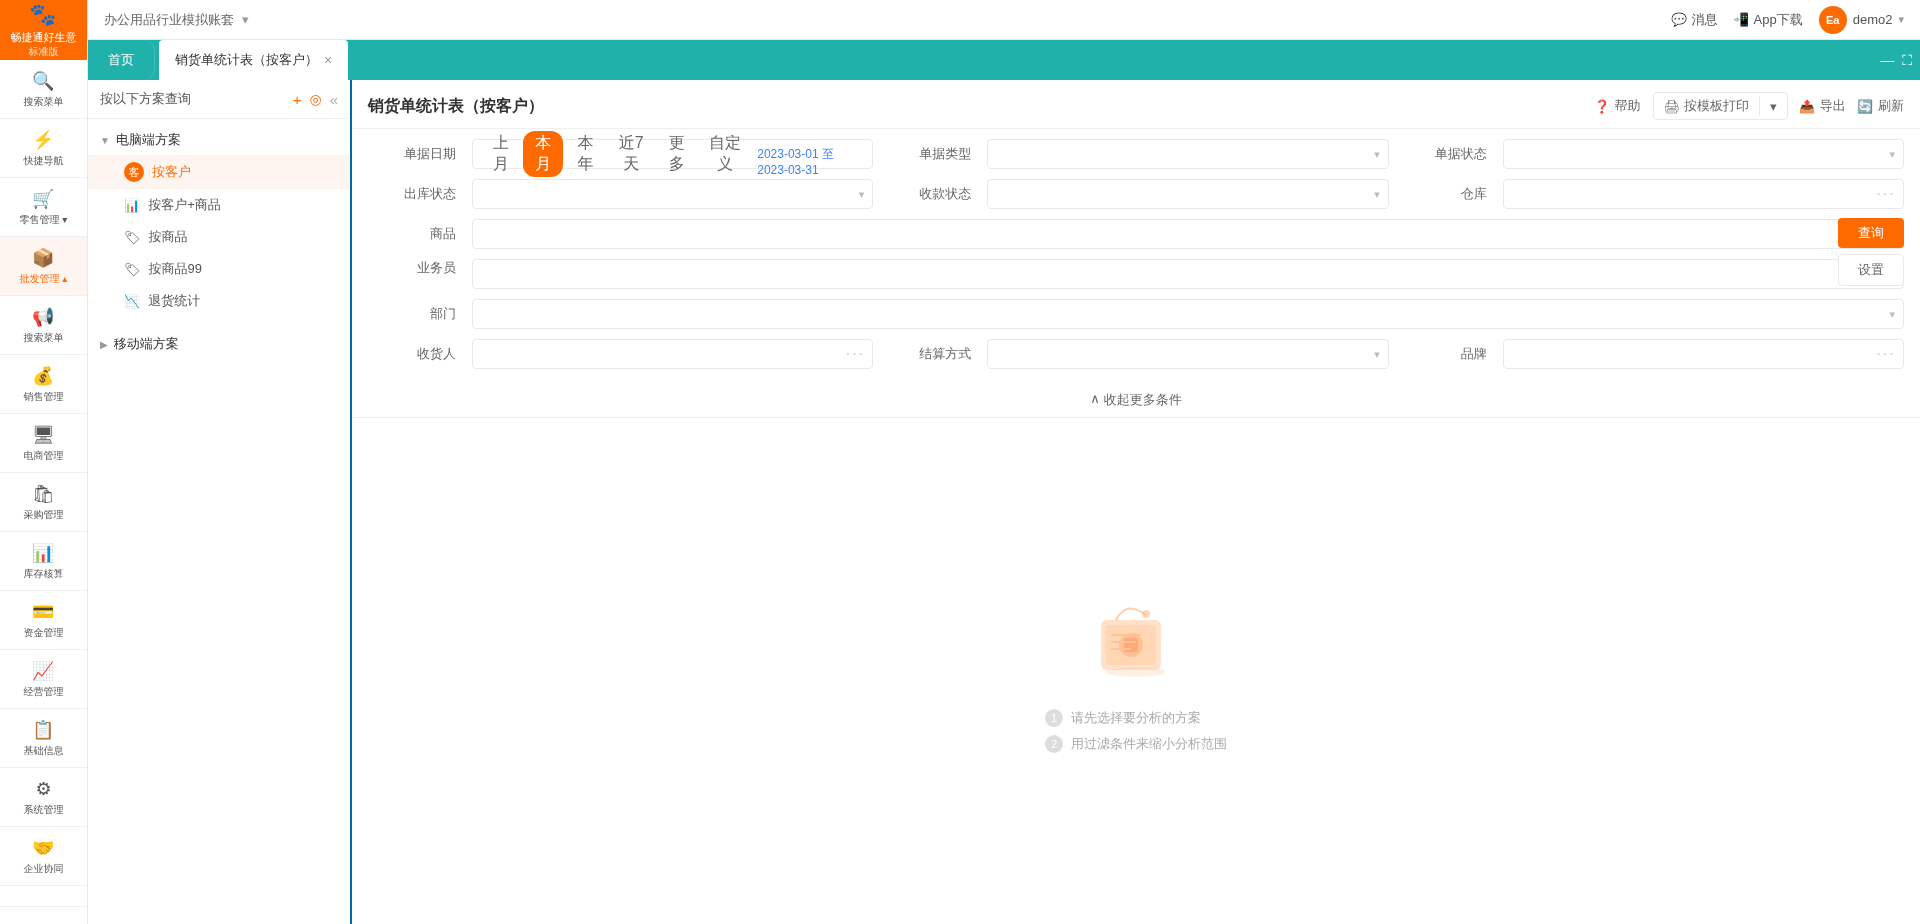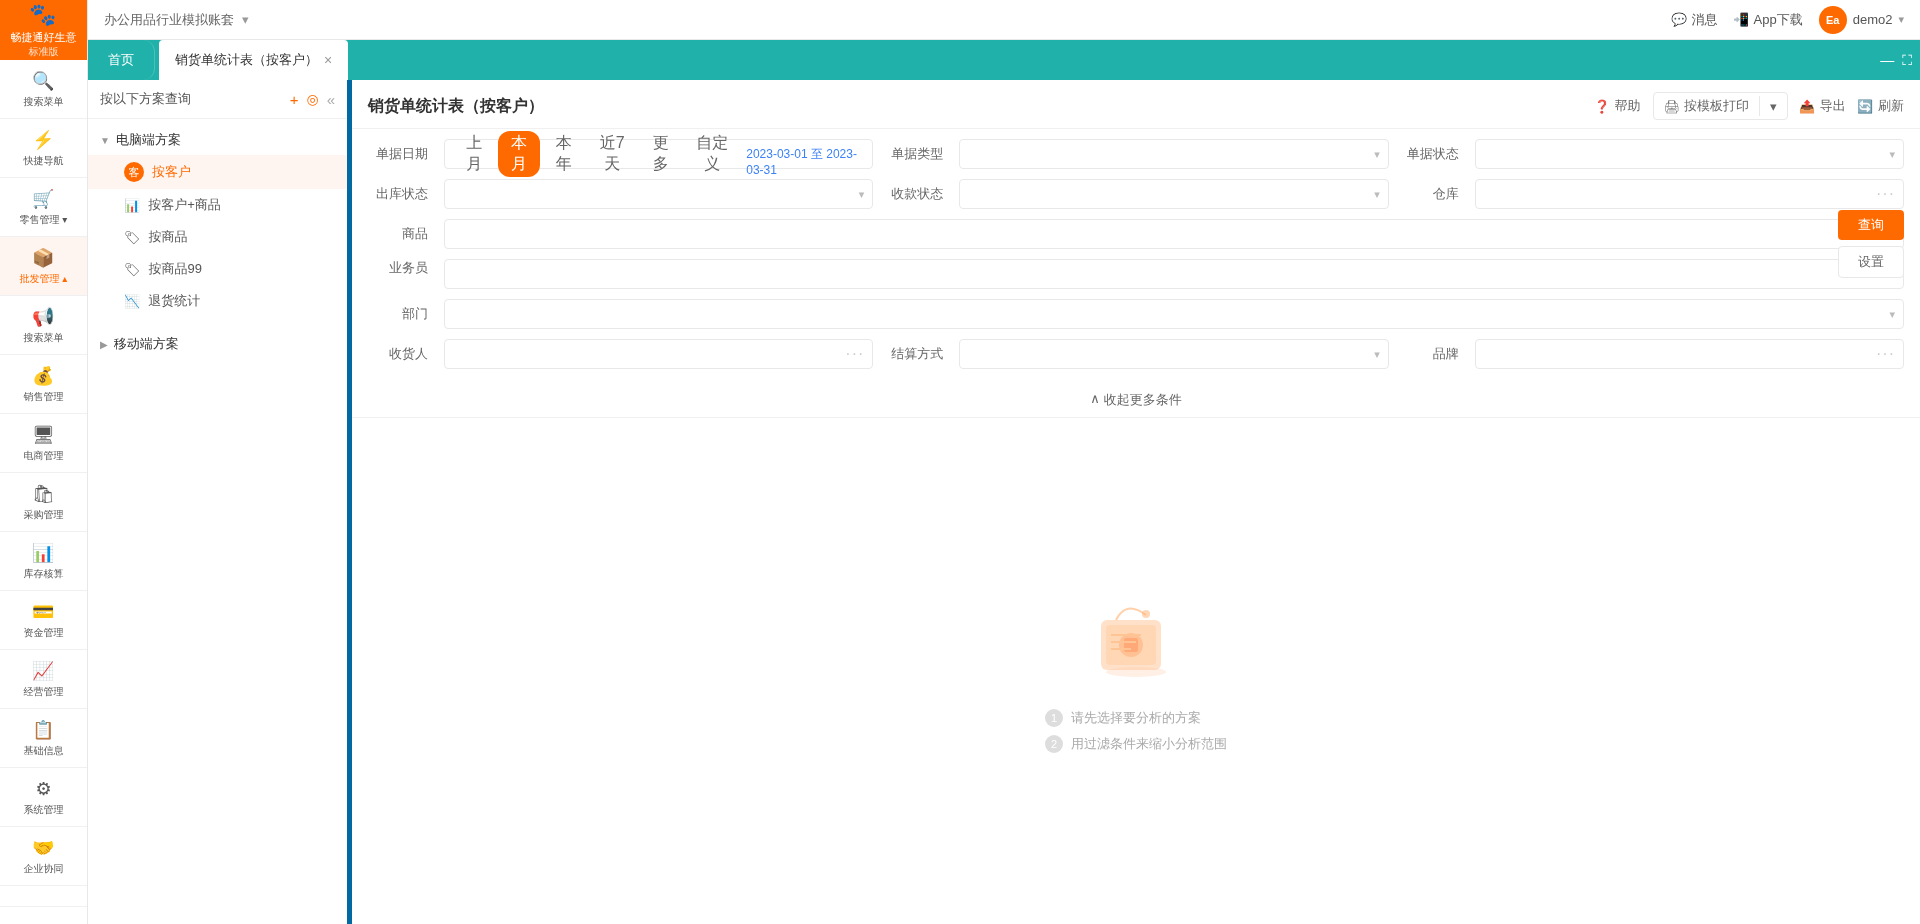--- a/index.html
+++ b/index.html
@@ -29,21 +29,21 @@
     .tab-home { height: 40px; padding: 0 20px; display: flex; align-items: center; color: #fff; font-size: 13px; cursor: pointer; border-right: 1px solid rgba(255,255,255,0.2); border-radius: 12px; }
     .tab-active { height: 40px; padding: 0 16px; display: flex; align-items: center; gap: 6px; background: #fff; color: #333; font-size: 13px; cursor: pointer; border-radius: 4px 4px 0 0; margin-left: 4px; }
     .tab-close { color: #999; font-size: 14px; cursor: pointer; }
     .tab-maximize { margin-left: auto; margin-right: 8px; color: #fff; cursor: pointer; font-size: 16px; display: flex; align-items: center; gap: 8px; }
     .tab-maximize span { cursor: pointer; }
 
     
     .content-area { flex: 1; display: flex; overflow: hidden; background: #f0f2f5; }
 
     
-    .left-panel { width: 264px; background: #fff; border-right: 5px solid #0369a1; flex-shrink: 0; display: flex; flex-direction: column; overflow-y: auto; }
+    .left-panel { width: 264px; background: #fff; border-right: 2px solid #0369a1; flex-shrink: 0; display: flex; flex-direction: column; overflow-y: auto; }
     .left-panel-header { padding: 10px 12px; display: flex; align-items: center; justify-content: space-between; border-bottom: 1px solid #f0f0f0; color: #555; font-size: 13px; }
     .left-panel-title { font-size: 13px; color: #555; }
     .left-panel-icons { display: flex; gap: 8px; align-items: center; color: #ff6a00; font-size: 15px; }
     .left-panel-icons span { cursor: pointer; }
 
     .tree-group { padding: 6px 0; }
     .tree-group-header { padding: 6px 12px; display: flex; align-items: center; gap: 6px; color: #333; font-size: 13px; cursor: pointer; }
     .tree-arrow { font-size: 10px; color: #999; }
     .tree-item { padding: 7px 12px 7px 36px; display: flex; align-items: center; gap: 8px; font-size: 13px; cursor: pointer; color: #555; }
     .tree-item.active { background: #fff5f0; color: #ff6a00; }
@@ -62,37 +62,37 @@
     .export-btn-group .part { padding: 4px 10px; cursor: pointer; color: #666; display: flex; align-items: center; gap: 4px; font-size: 13px; }
     .export-btn-group .divider { width: 1px; background: #e8e8e8; height: 20px; }
     .date-btn { padding: 2px 8px; border-radius: 12px; font-size: 16px; cursor: pointer; color: #666; border: none; background: none; }
     .date-btn.active { background: #ff6a00; color: #fff; border-radius: 12px; }
     .date-range-text { font-size: 12px; color: #3b82f6; margin-left: 4px; margin-top: 15px; }
 
     
     .collapse-bar { display: flex; justify-content: center; padding: 8px; border-bottom: 1px solid #f0f0f0; cursor: pointer; color: #666; font-size: 13px; background: #fff; }
 
     
-    .search-btn-area { position: absolute; right: 16px; top: 130px; display: flex; flex-direction: column; gap: 6px; }
+    .search-btn-area { position: absolute; right: 16px; top: 138px; display: flex; flex-direction: column; gap: 6px; }
     .btn-search { background: #ff6a00; color: #fff; border: none; border-radius: 4px; padding: 6px 20px; font-size: 13px; cursor: pointer; font-family: inherit; }
     .btn-settings { background: #fff; color: #666; border: 1px solid #e8e8e8; border-radius: 4px; padding: 6px 16px; font-size: 13px; cursor: pointer; font-family: inherit; }
 
     
     .empty-state { flex: 1; display: flex; flex-direction: column; align-items: center; justify-content: center; color: #999; }
     .empty-tips { display: flex; flex-direction: column; gap: 8px; text-align: left; }
     .empty-tip { display: flex; align-items: center; gap: 8px; font-size: 13px; color: #aaa; }
     .tip-num { width: 18px; height: 18px; border-radius: 50%; background: #ddd; color: #fff; display: flex; align-items: center; justify-content: center; font-size: 11px; flex-shrink: 0; }
 
     
     ::-webkit-scrollbar { width: 6px; height: 6px; }
     ::-webkit-scrollbar-track { background: #f0f0f0; }
     ::-webkit-scrollbar-thumb { background: #ccc; border-radius: 3px; }
 
     .filter-section { padding: 10px 16px; background: #fff; }
-    .fl { color: #666; font-size: 13px; min-width: 60px; text-align: right; margin-right: 8px; flex-shrink: 0; }
+    .fl { color: #666; font-size: 13px; min-width: 60px; text-align: right; margin-right: 8px; flex-shrink: 0; margin-left: 28px; }
     .sel-box { border: 1px solid #e8e8e8; border-radius: 4px; height: 30px; display: flex; align-items: center; padding: 0 8px; justify-content: space-between; cursor: pointer; background: #fff; }
     .sel-placeholder { color: #ccc; font-size: 13px; }
     .sel-arrow-icon { color: #bbb; font-size: 11px; }
     .date-filter-box { border: 1px solid #e8e8e8; border-radius: 4px; height: 30px; display: flex; align-items: center; padding: 0 8px; gap: 4px; background: #fff; }
     .multi-input { display: flex; align-items: center; border: 1px solid #e8e8e8; border-radius: 4px; height: 30px; padding: 0 8px; background: #fff; cursor: pointer; justify-content: flex-end; }
     .multi-dots { color: #ccc; font-size: 16px; letter-spacing: 1px; }
   </style>
 </head>
 <body>
 

